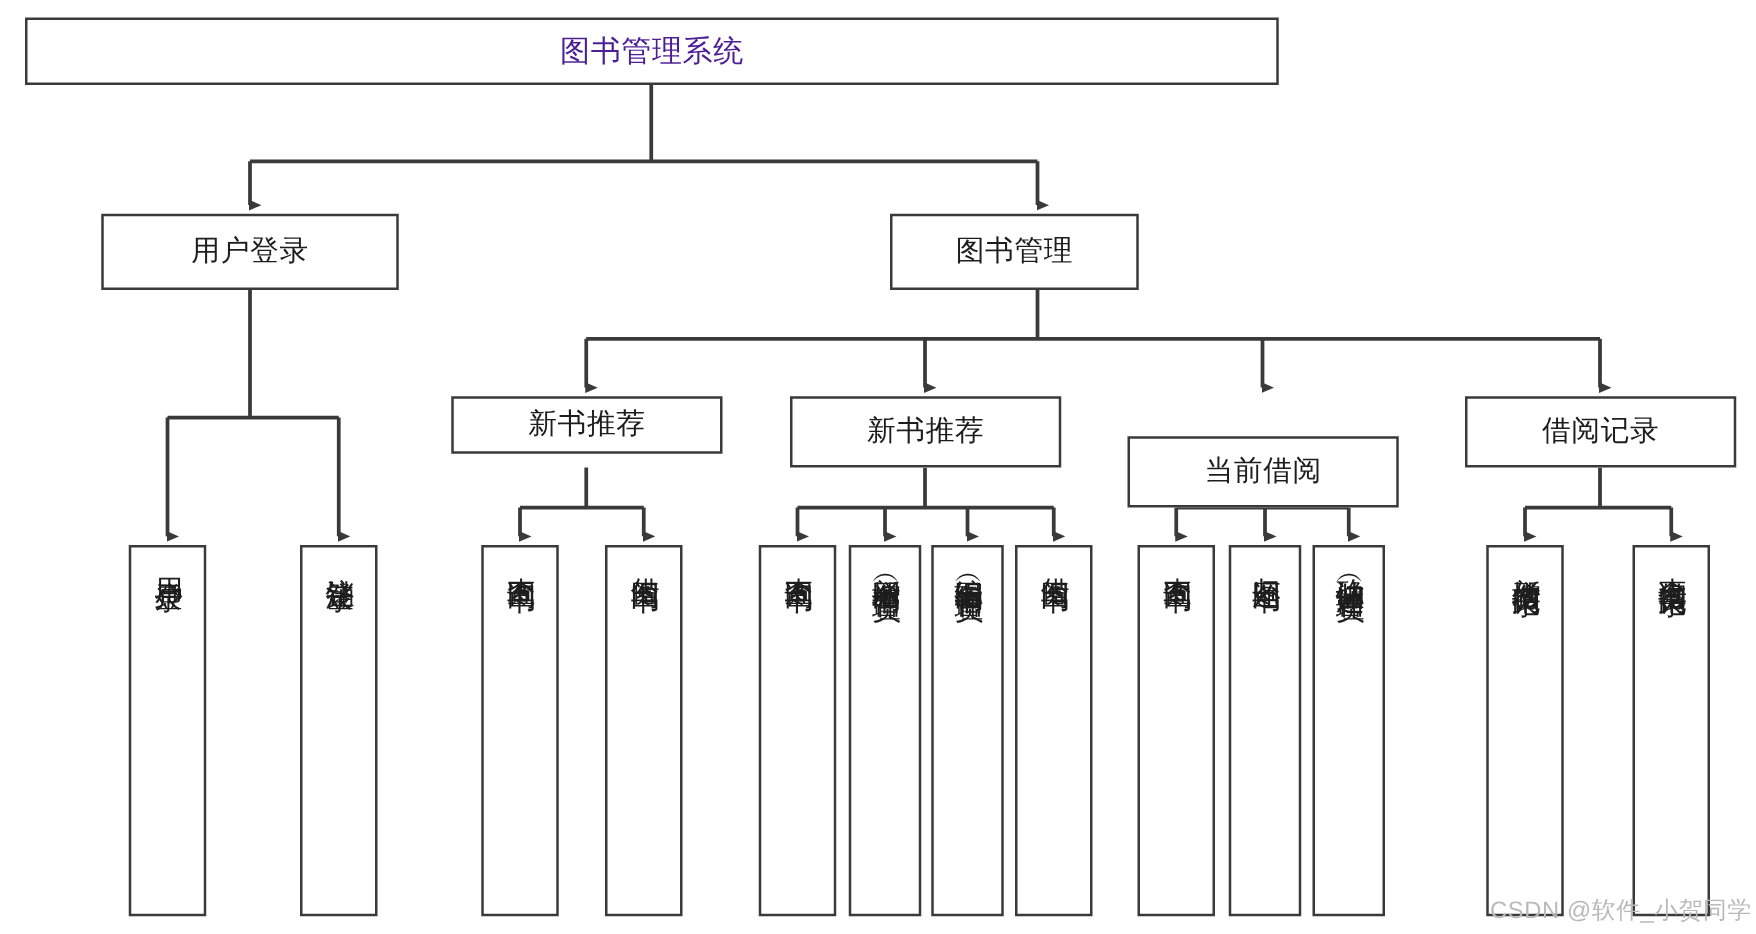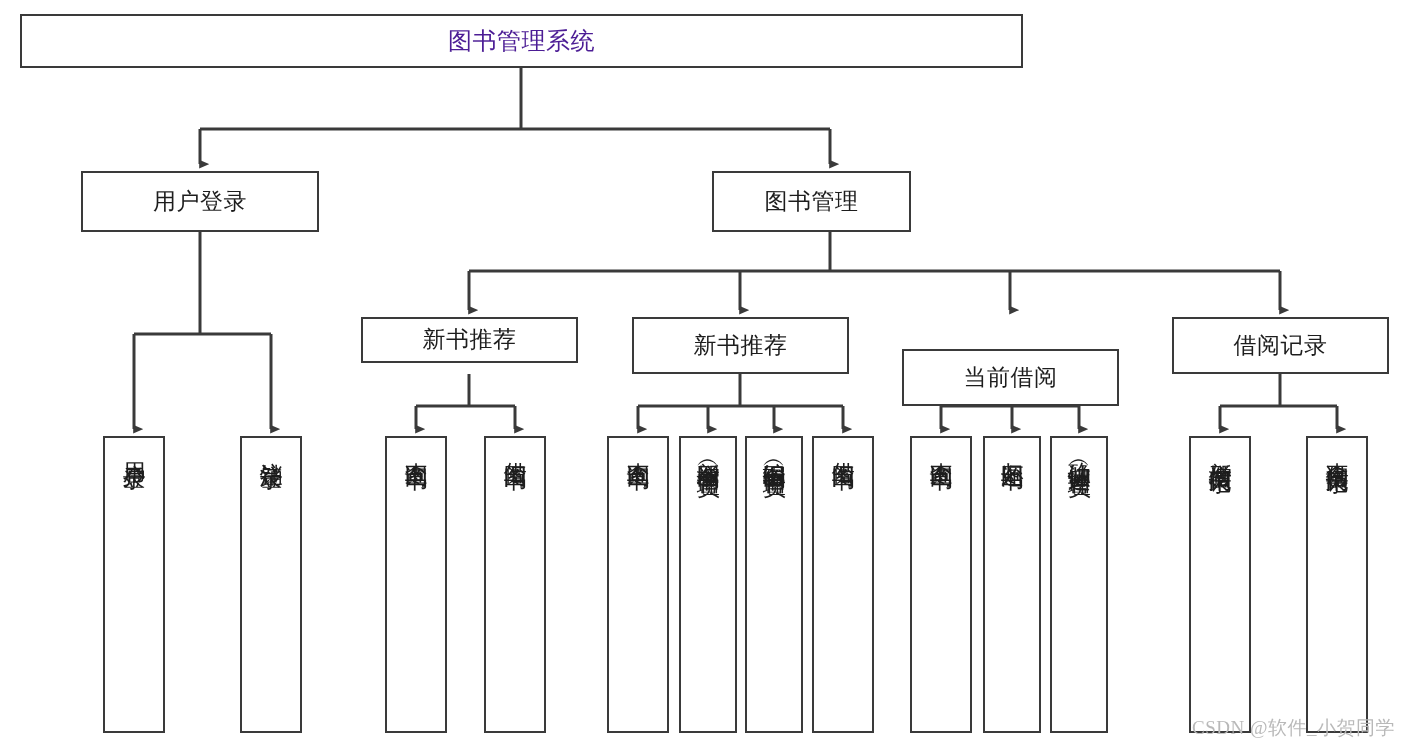--- a/index.html
+++ b/index.html
@@ -62,21 +62,21 @@
     line-height: 1.1;
     letter-spacing: 2px;
     white-space: nowrap;
   }
   .watermark {
     position: absolute;
     color: #b9b9b9;
     font-size: 19px;
     white-space: nowrap;
     letter-spacing: 0.5px;
-    font-family: Liberation Serif, serif;
+    font-family: Liberation Sans, sans-serif;
   }
 </style>
 </head>
 <body>
 
 <div id="diagram-root" style="background: rgb(255, 255, 255);">
 
   <svg id="edges-layer" viewBox="0 0 1405 747" width="1405" height="747" xmlns="http://www.w3.org/2000/svg">
     <defs>
       <marker id="arrowhead" markerWidth="9" markerHeight="10" refX="4.2" refY="9.2" orient="auto-start-reverse" markerUnits="userSpaceOnUse">

